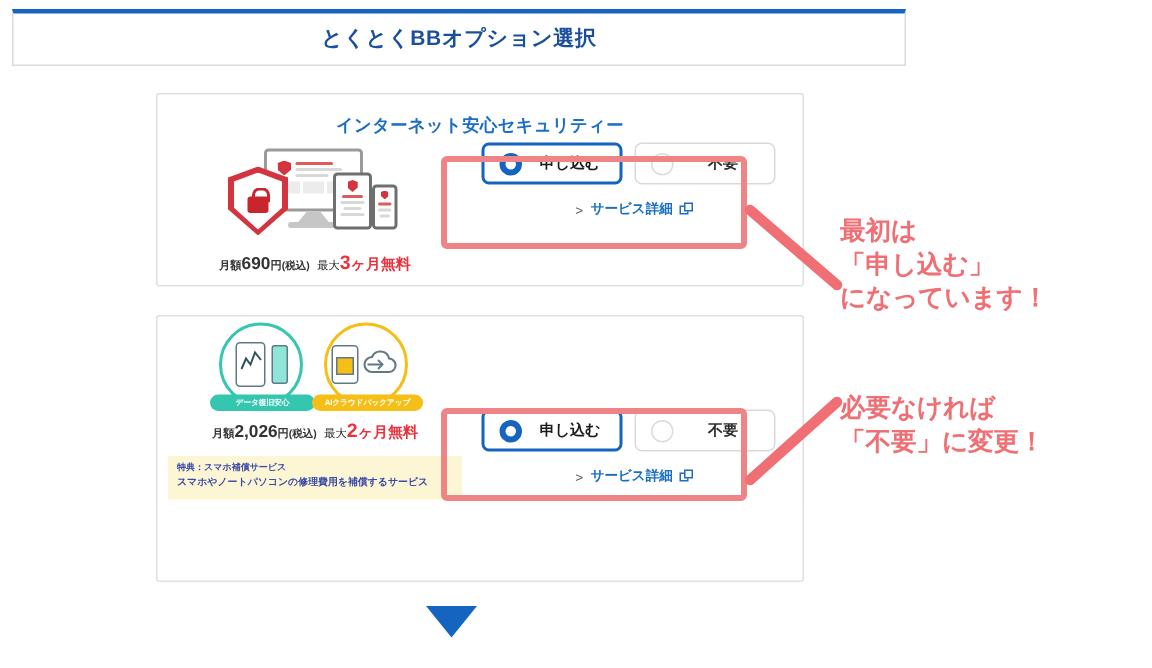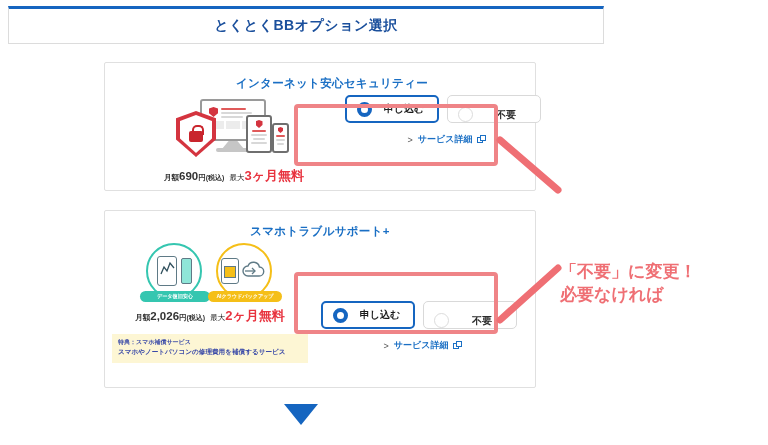--- a/index.html
+++ b/index.html
@@ -23,21 +23,21 @@
     font-size: 14px; font-weight: bold; color: #1a4f9c; letter-spacing: .5px;
   }
 
   
   .card {
     position: absolute;
     border: 1px solid #e0e0e0;
     background: #ffffff;
     border-radius: 2px;
   }
-  #card-security { left: 104px; top: 62px; width: 432px; height: 129px; padding-left: 24px; }
+  #card-security { left: 104px; top: 62px; width: 432px; height: 129px; }
   #card-support  { left: 104px; top: 210px; width: 432px; height: 178px; }
 
   .card-title {
     text-align: center; font-size: 11.5px; font-weight: bold;
     color: #1a6fc4; margin-top: 13px; letter-spacing: .3px;
   }
 
   .card-body { position: relative; width: 100%; }
 
   
@@ -124,41 +124,41 @@
 
   
   .price-line {
     margin-top: 8px; font-size: 8.5px; color: #333; white-space: nowrap;
     display: flex; align-items: baseline; justify-content: center; gap: 5px;
   }
   .p-small { font-size: 7.5px; font-weight: bold; }
   .p-num { font-size: 11.5px; font-weight: bold; }
   .p-tax { font-size: 7px; font-weight: bold; }
   .free-big { font-size: 13px; font-weight: bold; color: #e8333f; }
-  .free-txt { font-size: 13px; font-weight: bold; color: #e8333f; }
+  .free-txt { font-size: 10px; font-weight: bold; color: #e8333f; }
   .free-pre { font-size: 7.5px; font-weight: normal; color: #222; }
 
   
   .note {
     margin-top: 9px; background: #fdf6d4; width: 196px;
     padding: 4px 6px 5px 6px; line-height: 1.55;
   }
   .note-l1 { font-size: 6px; font-weight: bold; color: #3a4aa8; }
   .note-l2 { font-size: 6.6px; font-weight: bold; color: #3a4aa8; }
 
   
   .opt-col { position: absolute; left: 210px; top: 4px; width: 216px; }
   .radio-row { display: flex; gap: 8px; justify-content: flex-start; padding-left: 6px; }
   .radio-btn {
     width: 94px; height: 28px; border-radius: 5px; background: #fff;
     display: flex; align-items: center; gap: 7px; padding-left: 10px;
     font-size: 10px; font-weight: bold; cursor: pointer;
   }
   .radio-btn.on  { border: 2px solid #1565c0; color: #1b1b1b; }
-  .radio-btn.off { border: 1.4px solid #d9d9d9; color: #2b2b2b; align-items: flex-end; }
+  .radio-btn.off { border: 1.4px solid #d9d9d9; color: #2b2b2b; }
   .dot-on {
     width: 15px; height: 15px; border-radius: 50%; border: 4px solid #1565c0;
     background: #fff; flex: none;
   }
   .dot-off {
     width: 15px; height: 15px; border-radius: 50%; border: 1.4px solid #dcdcdc;
     background: #fff; flex: none;
   }
   .radio-label { flex: 1; text-align: center; padding-right: 8px; }
 
@@ -286,21 +286,20 @@
           <span class="ext-icon">
               <i class="b1"></i>
               <i class="b2"></i>
             </span>
         </div>
       </div>
     </div>
   </div>
 
   <div class="card" id="card-support">
-    <div class="card-title">スマホトラブルサポート+</div>
 
     <div class="card-body" style="height:140px;">
       <div class="illus-col">
         <div class="circ-row">
 
           <div class="circ-wrap">
             <div class="circ">
               <div style="display:flex;align-items:center;gap:4px;">
                 <div class="ph">
                     <div class="scr">
@@ -374,21 +373,26 @@
   </div>
 
   <div class="hl" id="hl-1"></div>
   <div class="hl" id="hl-2"></div>
 
   <svg class="ann-svg">
     <line x1="500" y1="140" x2="558" y2="190" stroke="#ef6f74" stroke-width="7" stroke-linecap="round"></line>
     <line x1="500" y1="320" x2="558" y2="268" stroke="#ef6f74" stroke-width="7" stroke-linecap="round"></line>
   </svg>
 
+  <div class="ann-text" id="ann-1">
+    <div>最初は</div>
+    <div>「申し込む」</div>
+    <div>になっています！</div>
+  </div>
 
   <div class="ann-text" id="ann-2">
+    <div>必要なければ</div>
     <div>「不要」に変更！</div>
-    <div>必要なければ</div>
   </div>
 
   <div class="down-arrow"></div>
 
 </div>
 
 </body></html>

